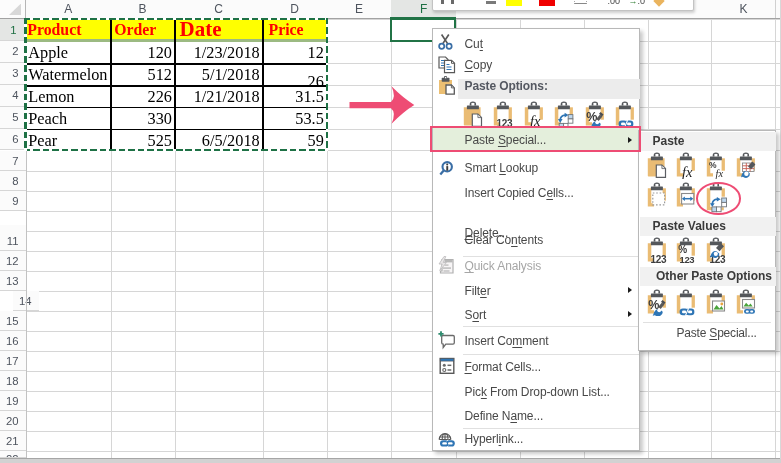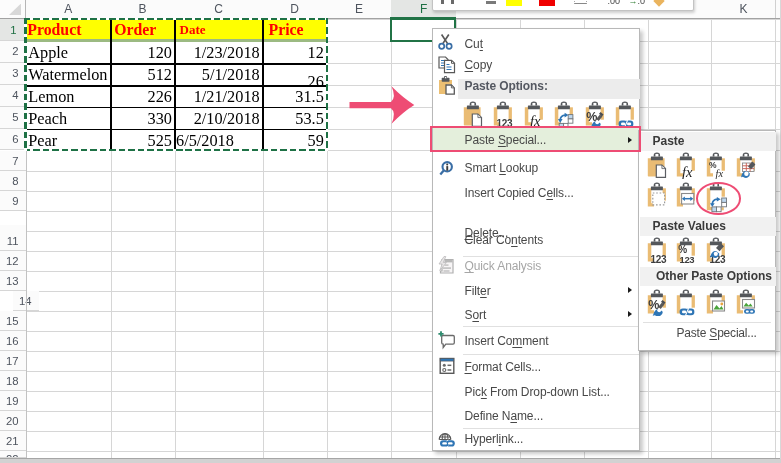--- a/index.html
+++ b/index.html
@@ -111,41 +111,40 @@
 <div class="abs" style="left:26px;top:39.2px;width:300px;height:2.8px;background:#9cba82;"></div>
 <div class="abs" style="left:110.2px;top:18.5px;width:1.8px;height:131.7px;background:#000;"></div>
 <div class="abs" style="left:174.2px;top:18.5px;width:1.8px;height:131.7px;background:#000;"></div>
 <div class="abs" style="left:262.2px;top:18.5px;width:1.8px;height:131.7px;background:#000;"></div>
 <div class="abs" style="left:26px;top:63.2px;width:300px;height:1.7px;background:#000;"></div>
 <div class="abs" style="left:26px;top:85.0px;width:300px;height:1.7px;background:#000;"></div>
 <div class="abs" style="left:26px;top:106.8px;width:300px;height:1.7px;background:#000;"></div>
 <div class="abs" style="left:26px;top:128.7px;width:300px;height:1.7px;background:#000;"></div>
 <div class="cell" style="left:27.3px;top:19.7px;width:82.7px;height:19px;line-height:19px;color:#fe0000;font-weight:bold;font-size:15.8px;">Product</div>
 <div class="cell" style="left:114.2px;top:19.7px;width:59.8px;height:19px;line-height:19px;color:#fe0000;font-weight:bold;font-size:15.8px;">Order</div>
-<div class="cell" style="left:179.6px;top:19.7px;width:82.4px;height:30px;line-height:19px;color:#fe0000;font-weight:bold;font-size:13px;">Date</div>
+<div class="cell" style="left:179.6px;top:19.7px;width:82.4px;height:30px;line-height:19px;color:#fe0000;font-weight:bold;font-size:21px;">Date</div>
 <div class="cell" style="left:268.5px;top:19.7px;width:57.5px;height:19px;line-height:19px;color:#fe0000;font-weight:bold;font-size:15.8px;">Price</div>
 <div class="cell" style="left:28.3px;top:44.2px;width:78px;height:18px;line-height:18px;">Apple</div>
 <div class="cell" style="left:112px;top:44.2px;width:60px;height:18px;line-height:18px;text-align:right;">120</div>
 <div class="cell" style="left:176px;top:44.2px;width:83.7px;height:18px;line-height:18px;text-align:right;">1/23/2018</div>
 <div class="cell" style="left:260px;top:44.2px;width:63.8px;height:18px;line-height:18px;text-align:right;">12</div>
 <div class="cell" style="left:28.3px;top:66.0px;width:78px;height:18px;line-height:18px;">Watermelon</div>
 <div class="cell" style="left:112px;top:66.0px;width:60px;height:18px;line-height:18px;text-align:right;">512</div>
 <div class="cell" style="left:176px;top:66.0px;width:83.7px;height:18px;line-height:18px;text-align:right;">5/1/2018</div>
 <div class="cell" style="left:260px;top:66.0px;width:63.8px;height:18px;line-height:18px;text-align:right;margin-top:7px;">26</div>
 <div class="cell" style="left:28.3px;top:87.8px;width:78px;height:18px;line-height:18px;">Lemon</div>
 <div class="cell" style="left:112px;top:87.8px;width:60px;height:18px;line-height:18px;text-align:right;">226</div>
 <div class="cell" style="left:176px;top:87.8px;width:83.7px;height:18px;line-height:18px;text-align:right;">1/21/2018</div>
 <div class="cell" style="left:260px;top:87.8px;width:63.8px;height:18px;line-height:18px;text-align:right;">31.5</div>
 <div class="cell" style="left:28.3px;top:109.6px;width:78px;height:18px;line-height:18px;">Peach</div>
 <div class="cell" style="left:112px;top:109.6px;width:60px;height:18px;line-height:18px;text-align:right;">330</div>
-<div class="cell" style="left:176px;top:109.6px;width:83.7px;height:18px;line-height:18px;text-align:right;">2/10/2018</div>
 <div class="cell" style="left:260px;top:109.6px;width:63.8px;height:18px;line-height:18px;text-align:right;">53.5</div>
 <div class="cell" style="left:28.3px;top:131.5px;width:78px;height:18px;line-height:18px;">Pear</div>
 <div class="cell" style="left:112px;top:131.5px;width:60px;height:18px;line-height:18px;text-align:right;">525</div>
-<div class="cell" style="left:176px;top:131.5px;width:83.7px;height:18px;line-height:18px;">6/5/2018</div>
+<div class="cell" style="left:176px;top:131.5px;width:83.7px;height:18px;line-height:18px;text-align:right;">6/5/2018</div>
 <div class="cell" style="left:260px;top:131.5px;width:63.8px;height:18px;line-height:18px;text-align:right;">59</div>
 <div class="abs" style="left:24.2px;top:17.9px;width:304px;height:2.4px;background:repeating-linear-gradient(90deg,#1e7145 0,#1e7145 6.5px,#fff 6.5px,#fff 9.5px);"></div>
 <div class="abs" style="left:24.2px;top:148.8px;width:304px;height:2.4px;background:repeating-linear-gradient(90deg,#1e7145 0,#1e7145 6.5px,#fff 6.5px,#fff 9.5px);"></div>
 <div class="abs" style="left:24.2px;top:17.9px;width:2.4px;height:133.4px;background:repeating-linear-gradient(180deg,#1e7145 0,#1e7145 6.5px,#fff 6.5px,#fff 9.5px);"></div>
 <div class="abs" style="left:325.8px;top:17.9px;width:2.4px;height:133.4px;background:repeating-linear-gradient(180deg,#1e7145 0,#1e7145 6.5px,#fff 6.5px,#fff 9.5px);"></div>
 <div class="abs" style="left:389.8px;top:17px;width:66.5px;height:25.3px;border:2.2px solid #217346;box-sizing:border-box;"></div>
 <div class="abs" style="left:0;top:458.2px;width:781px;height:1px;background:#a6a6a6;"></div>
 <div class="abs" style="left:0;top:459.2px;width:781px;height:3.8px;background:#d2d2d2;"></div>
 <div class="abs" style="left:779.8px;top:0;width:1.2px;height:459px;background:#d8d8d8;"></div>
 <svg class="abs" style="left:340px;top:84px;" width="80" height="42" viewBox="0 0 80 42">

